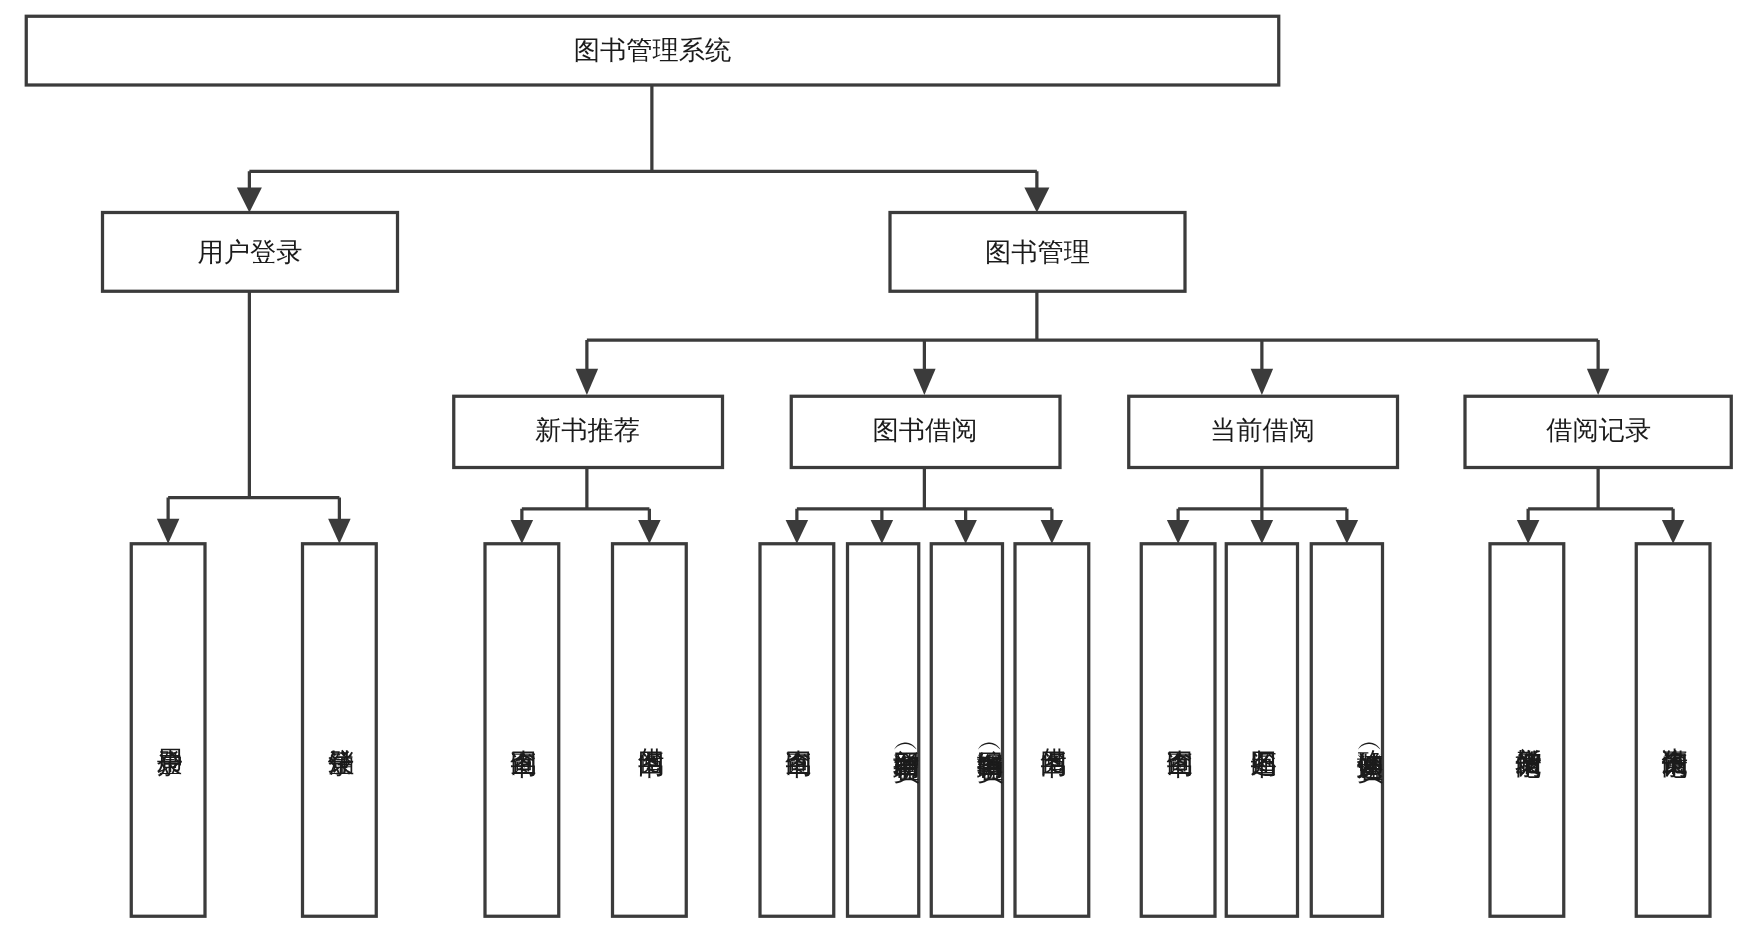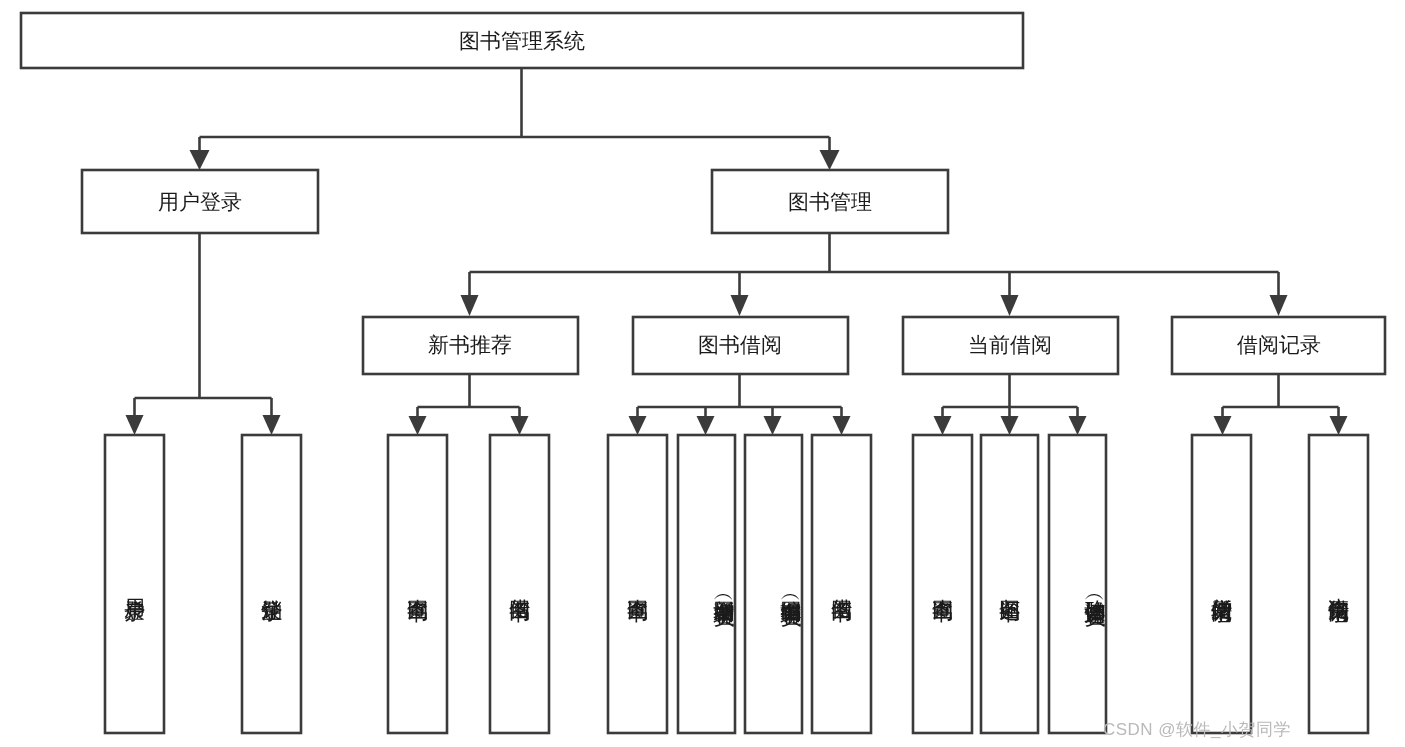--- a/index.html
+++ b/index.html
@@ -215,14 +215,13 @@
   <div class="node-label-v" style="left:608px; top:435px; width:59px; height:298px; display:flex; align-items:center; justify-content:center;">查询图书</div>
   <div class="node-label-v" style="left:678px; top:435px; width:57px; height:298px; display:flex; align-items:flex-start; justify-content:center; padding-top:6px; box-sizing:border-box;">新增图书（管理员）</div>
   <div class="node-label-v" style="left:745px; top:435px; width:57px; height:298px; display:flex; align-items:flex-start; justify-content:center; padding-top:6px; box-sizing:border-box;">编辑图书（管理员）</div>
   <div class="node-label-v" style="left:812px; top:435px; width:59px; height:298px; display:flex; align-items:center; justify-content:center;">借阅图书</div>
   <div class="node-label-v" style="left:913px; top:435px; width:59px; height:298px; display:flex; align-items:center; justify-content:center;">查询图书</div>
   <div class="node-label-v" style="left:981px; top:435px; width:57px; height:298px; display:flex; align-items:center; justify-content:center;">归还图书</div>
   <div class="node-label-v" style="left:1049px; top:435px; width:57px; height:298px; display:flex; align-items:flex-start; justify-content:center; padding-top:6px; box-sizing:border-box;">确认归还（管理员）</div>
   <div class="node-label-v" style="left:1192px; top:435px; width:59px; height:298px; display:flex; align-items:center; justify-content:center;">新增借阅记录</div>
   <div class="node-label-v" style="left:1309px; top:435px; width:59px; height:298px; display:flex; align-items:center; justify-content:center;">查询借阅记录</div>
 
-  <div id="watermark">CSDN @软件_小贺同学</div>
 </div>
 
 </body></html>

